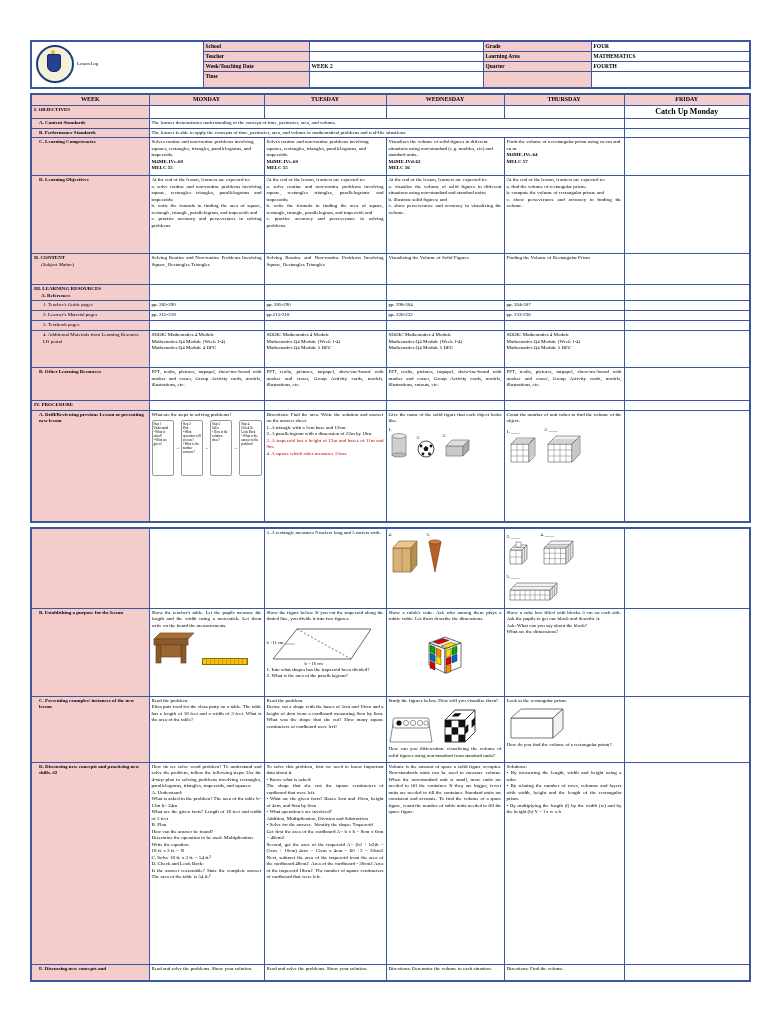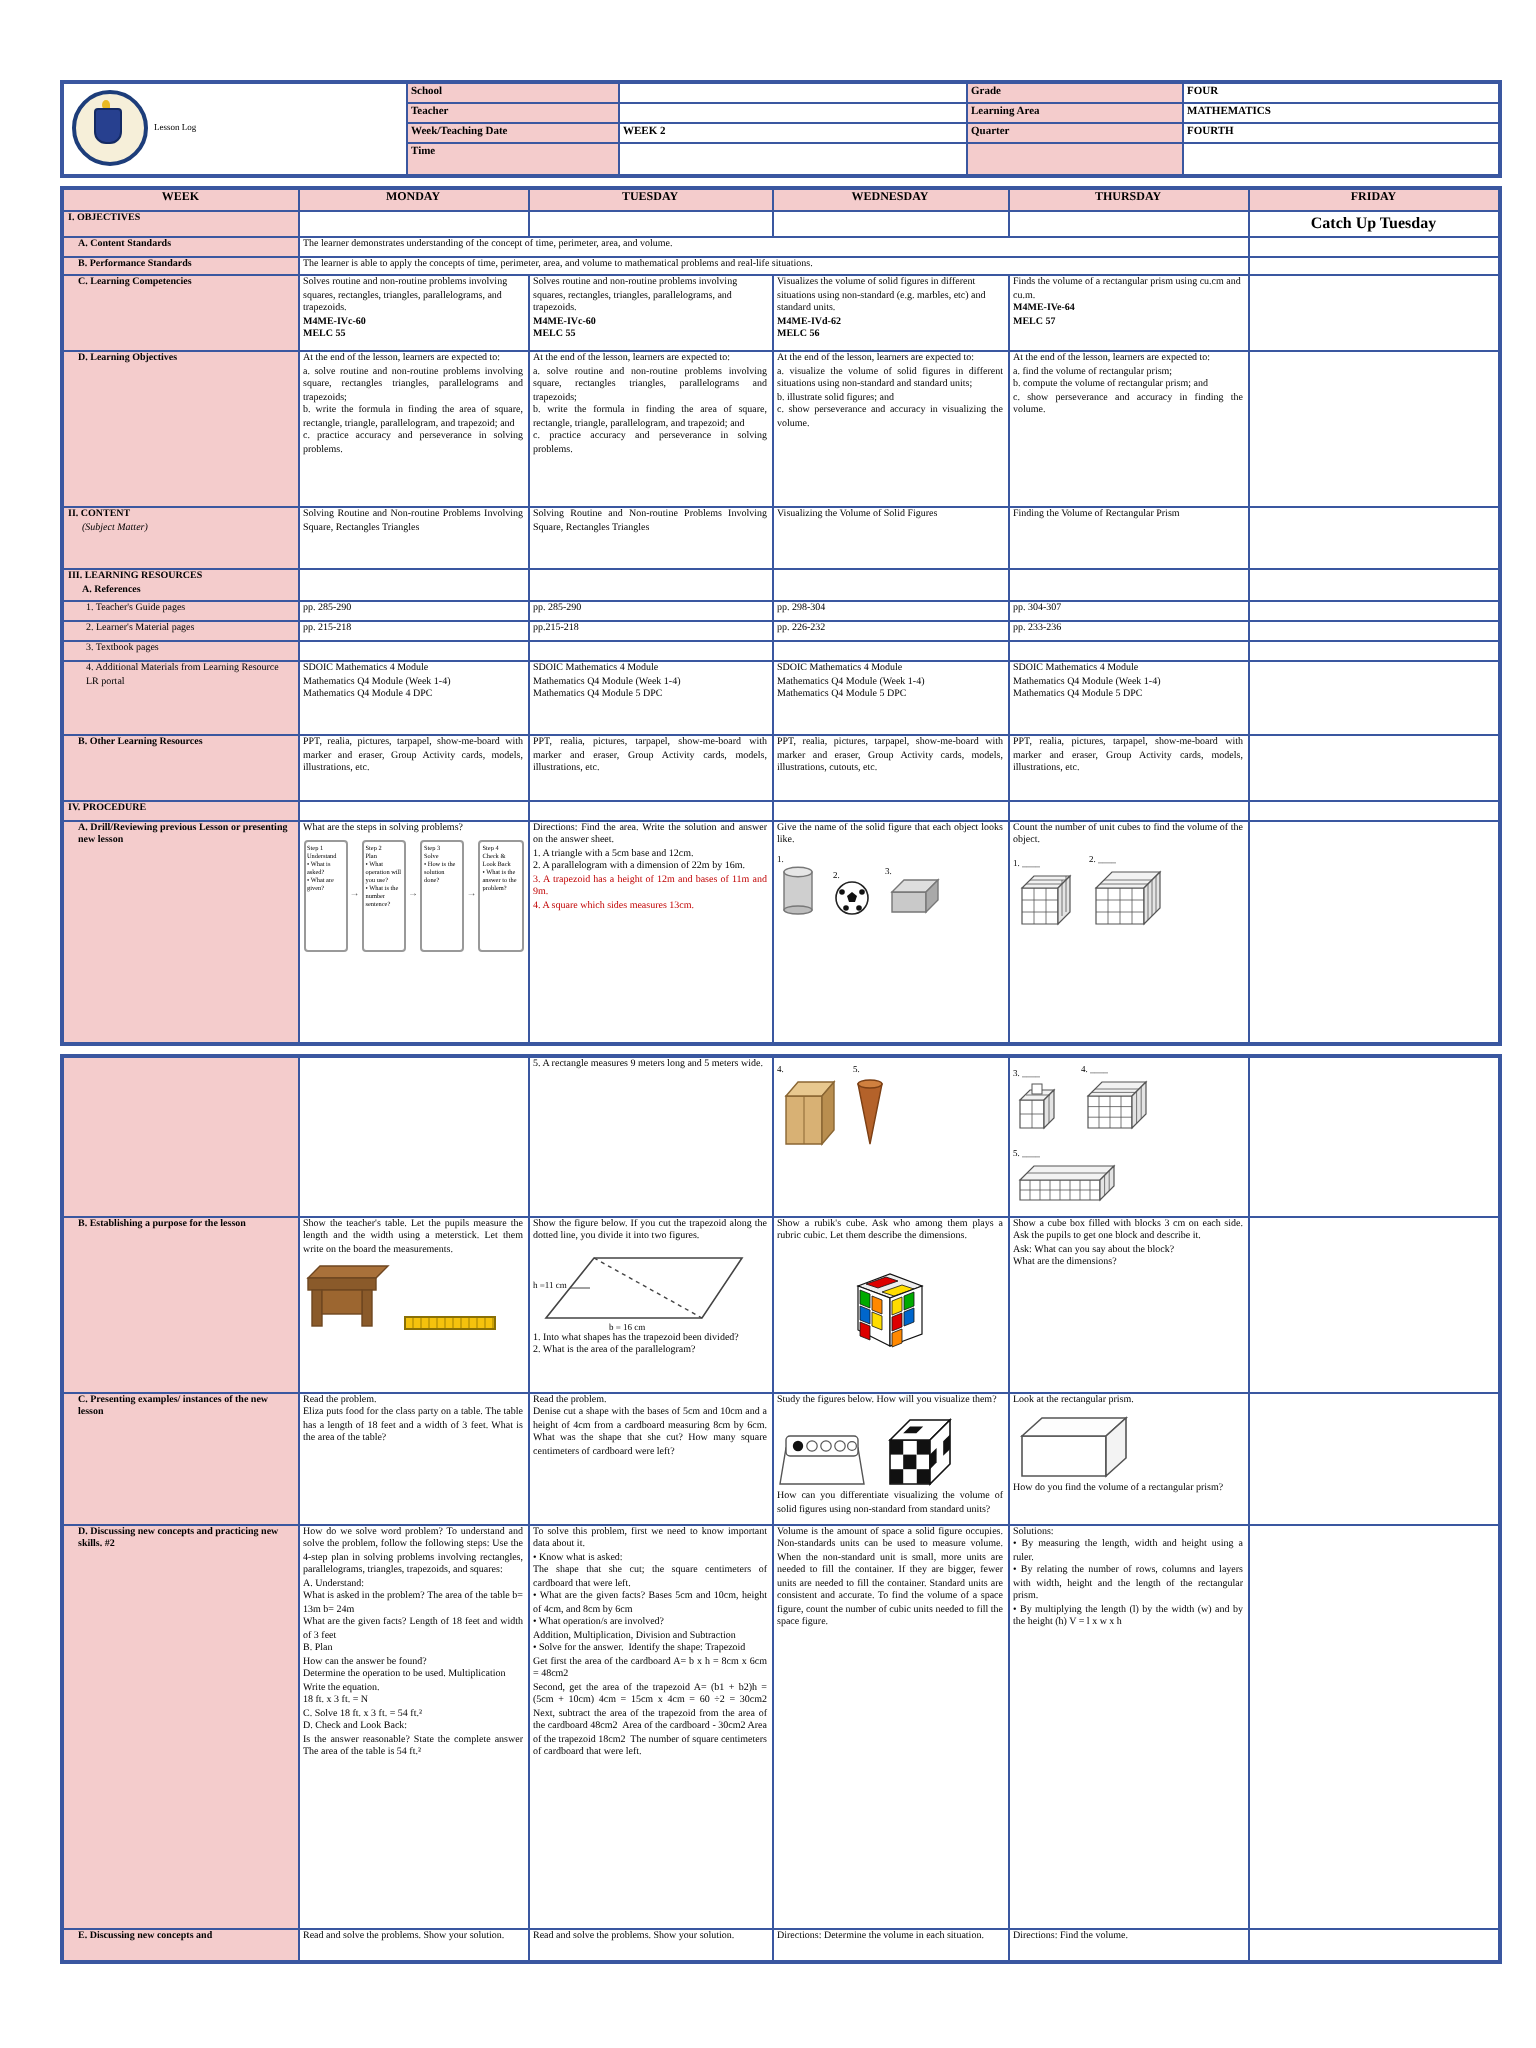--- a/index.html
+++ b/index.html
@@ -110,21 +110,21 @@
       <td class="hdr">THURSDAY</td>
       <td class="hdr">FRIDAY</td>
     </tr>
 
     <tr style="height:12px">
       <td class="lbl">I. OBJECTIVES</td>
       <td></td>
       <td></td>
       <td></td>
       <td></td>
-      <td class="catch">Catch Up Tuesday</td>
+      <td class="catch">Catch Up Monday</td>
     </tr>
 
     <tr style="height:9px">
       <td class="lbl sub">A.  Content Standards</td>
       <td colspan="4" class="pre">The learner demonstrates understanding of the concept of time, perimeter, area, and volume.</td>
       <td></td>
     </tr>
 
     <tr style="height:9px">
       <td class="lbl sub">B.  Performance Standards</td>

